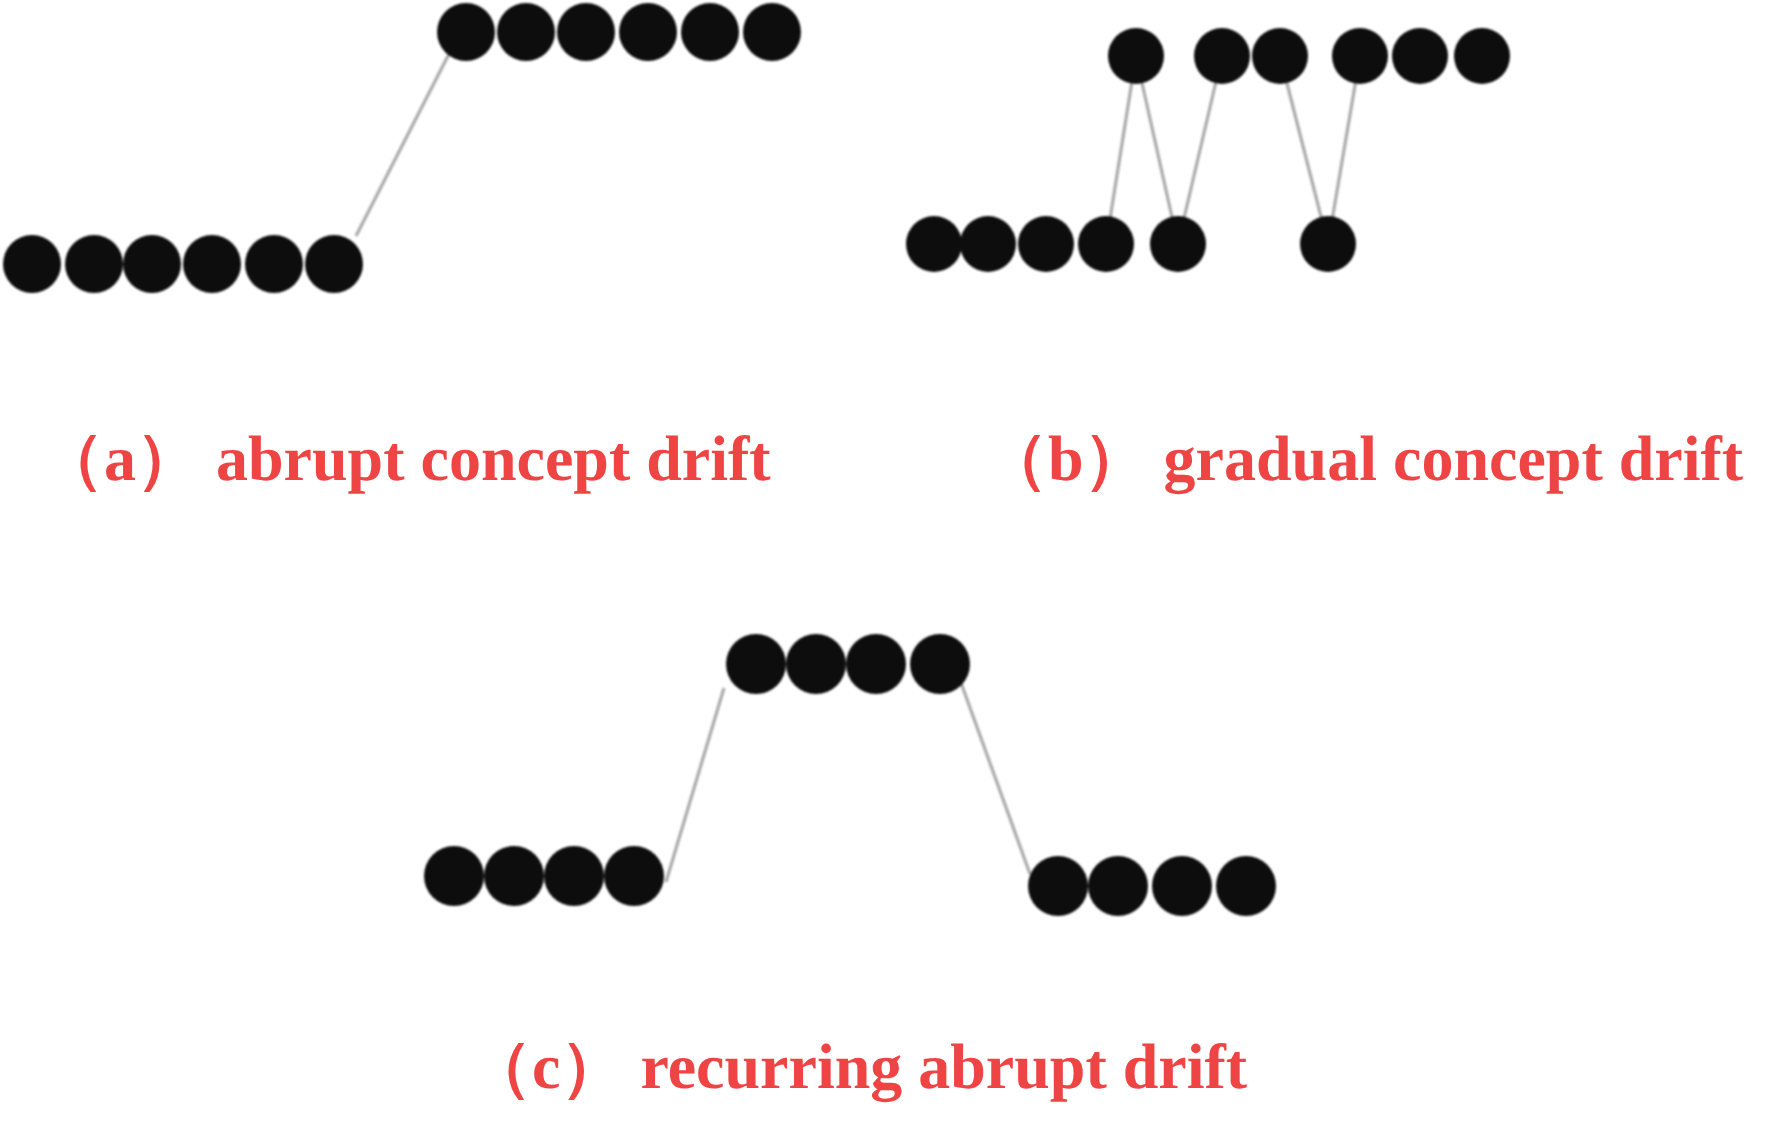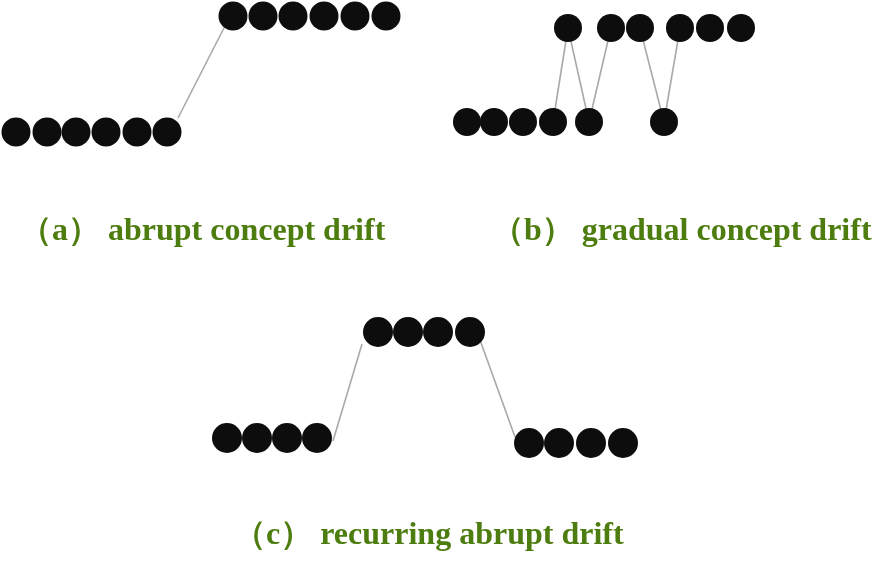--- a/index.html
+++ b/index.html
@@ -20,21 +20,21 @@
     left: 0;
     top: 0;
     width: 886px;
     height: 562px;
     filter: blur(0.5px);
   }
   .caption {
     position: absolute;
     font-size: 32px;
     font-weight: 600;
-    color: #4d7c0f;
+    color: #ef4444;
     letter-spacing: 0px;
     white-space: pre;
     filter: blur(0.3px);
   }
   .caption-a { left: 20px;  top: 208px; }
   .caption-b { left: 492px; top: 208px; font-family: Liberation Serif, serif; }
   .caption-c { left: 234px; top: 512px; }
 </style>
 </head>
 <body>

